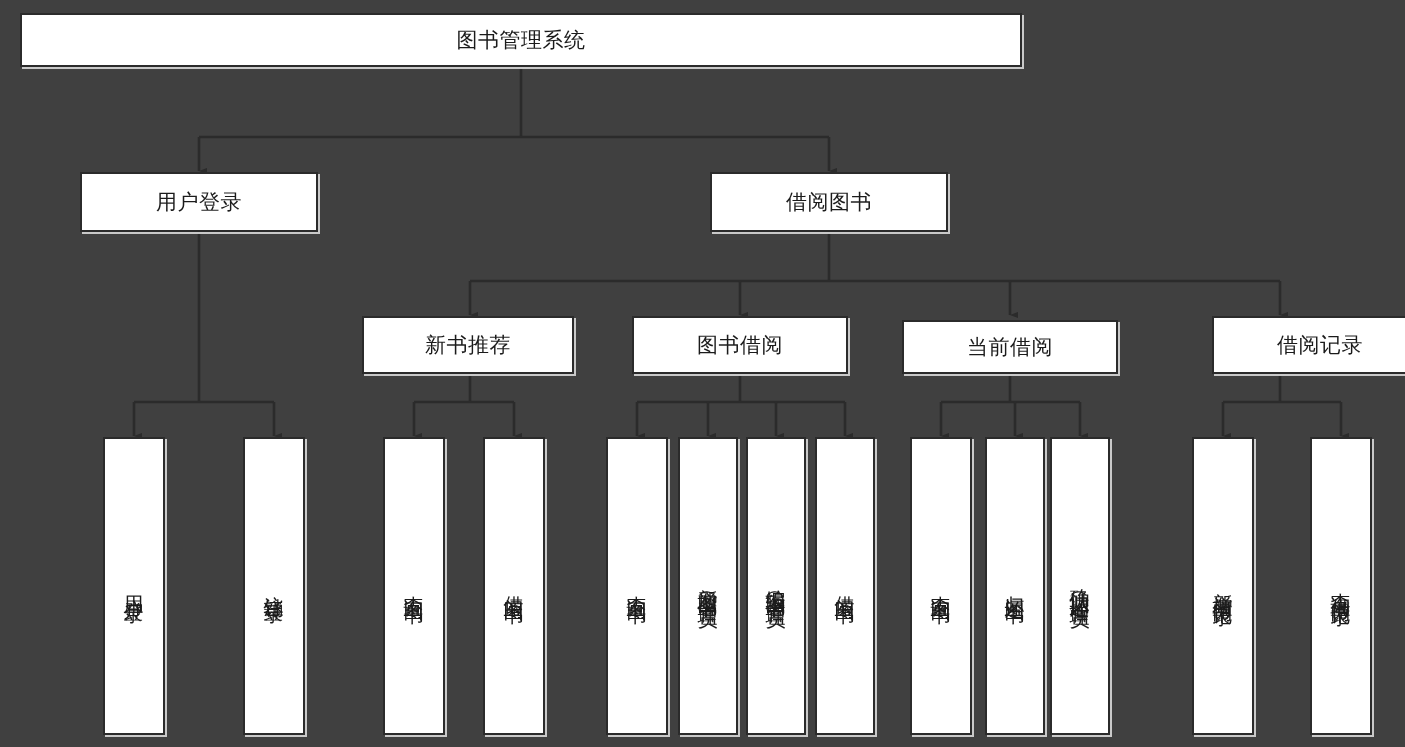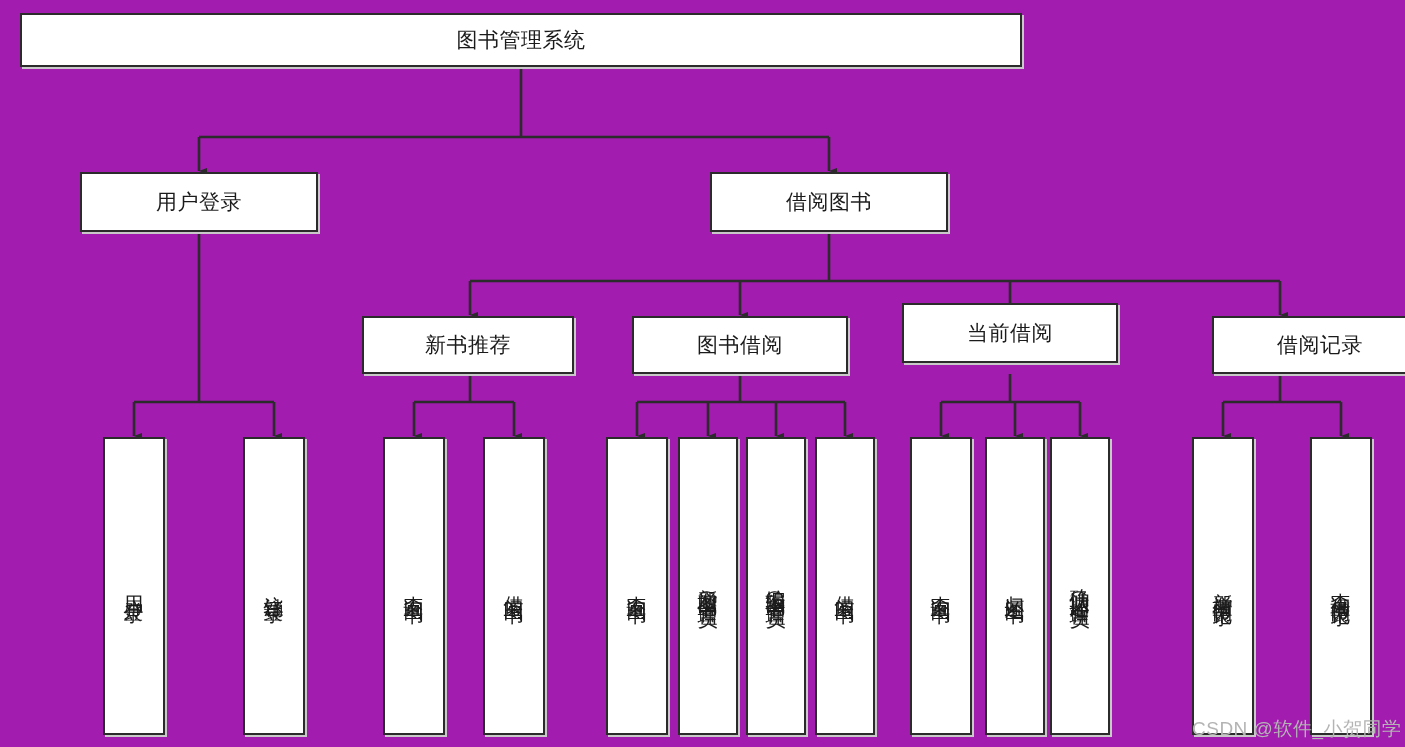--- a/index.html
+++ b/index.html
@@ -4,21 +4,21 @@
 <style>
   html, body {
     margin: 0;
     padding: 0;
     background: #ffffff;
   }
   #canvas {
     position: relative;
     width: 1405px;
     height: 747px;
-    background: #a21caf;
+    background: #404040;
     font-family: "Liberation Sans", "DejaVu Sans", sans-serif;
     overflow: hidden;
   }
   #edges {
     position: absolute;
     left: 0; top: 0;
     width: 1405px;
     height: 747px;
     pointer-events: none;
   }
@@ -118,21 +118,21 @@
       </div>
       <div class="node horizontal" style="left: 710px; top: 172px; width: 238px; height: 60px;">
         <span class="node-label">借阅图书</span>
       </div>
       <div class="node horizontal" style="left: 362px; top: 316px; width: 212px; height: 58px;">
         <span class="node-label">新书推荐</span>
       </div>
       <div class="node horizontal" style="left: 632px; top: 316px; width: 216px; height: 58px;">
         <span class="node-label">图书借阅</span>
       </div>
-      <div class="node horizontal" style="left: 902px; top: 303px; width: 216px; height: 60px; align-items: center;">
+      <div class="node horizontal" style="left: 902px; top: 320px; width: 216px; height: 54px; align-items: center;">
         <span class="node-label">当前借阅</span>
       </div>
       <div class="node horizontal" style="left: 1172px; top: 316px; width: 216px; height: 58px; margin-left: 40px;">
         <span class="node-label">借阅记录</span>
       </div>
       <div class="node vertical" style="left: 103px; top: 437px; width: 62px; height: 298px;">
         <span class="node-label">用户登录</span>
       </div>
       <div class="node vertical" style="left: 243px; top: 437px; width: 62px; height: 298px;">
         <span class="node-label">注销登录</span>
@@ -165,14 +165,13 @@
         <span class="node-label">确认归还（管理员）</span>
       </div>
       <div class="node vertical" style="left: 1192px; top: 437px; width: 62px; height: 298px;">
         <span class="node-label">新增借阅记录</span>
       </div>
       <div class="node vertical" style="left: 1310px; top: 437px; width: 62px; height: 298px;">
         <span class="node-label">查询借阅记录</span>
       </div>
     </div>
 
-  <div class="watermark" style="left: 1192px; top: 716px;">CSDN @软件_小贺同学</div>
 </div>
 
 </body></html>

